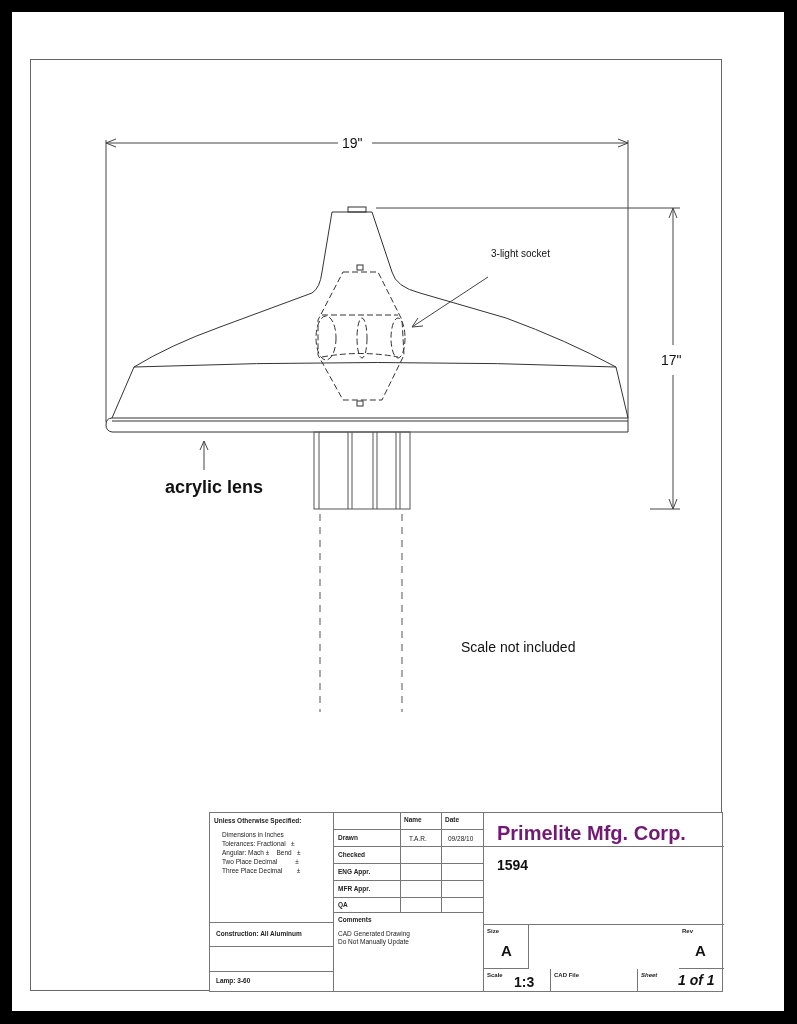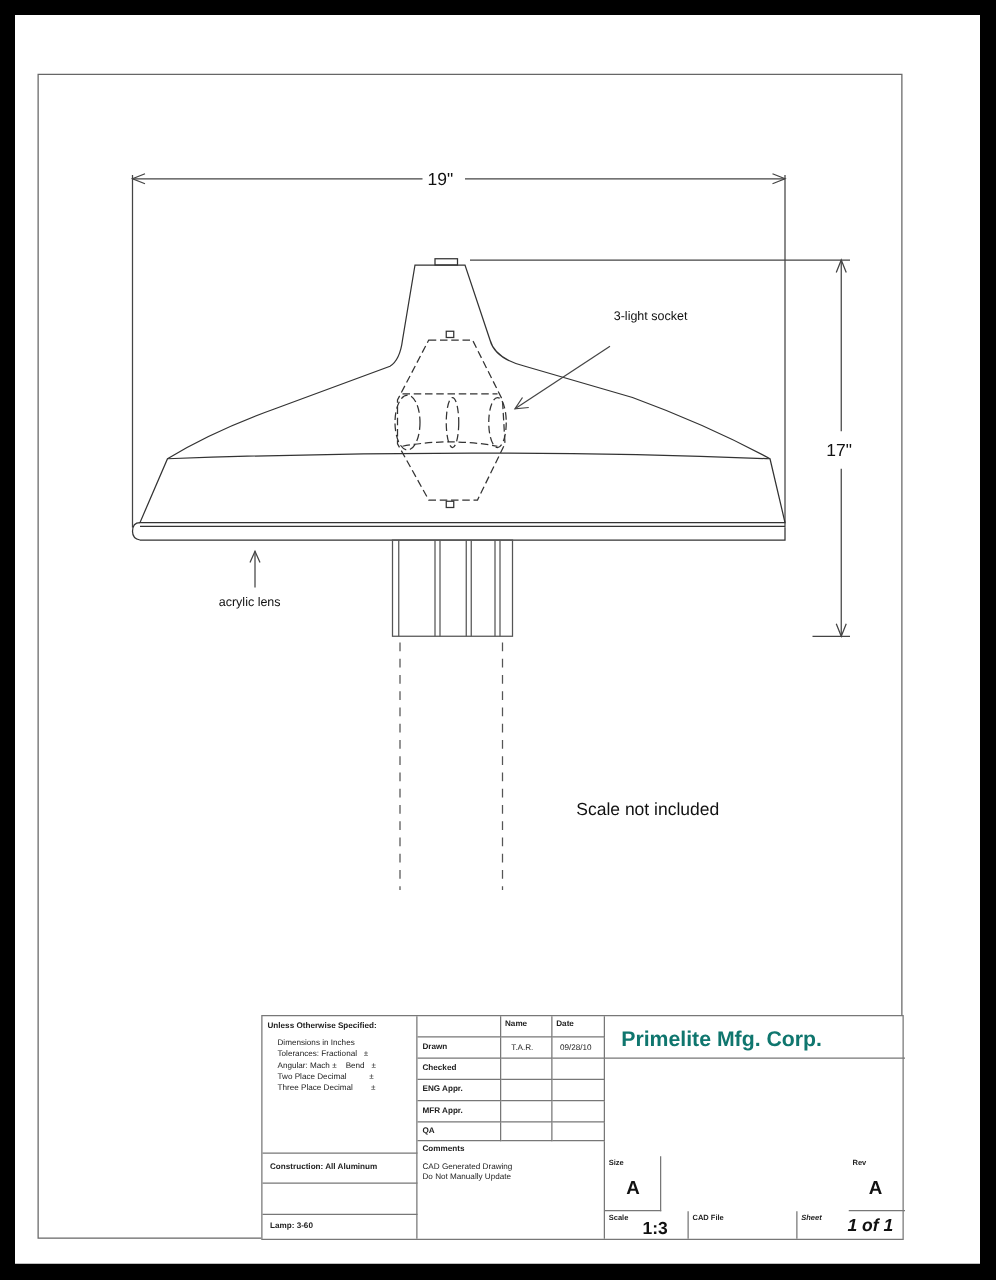--- a/index.html
+++ b/index.html
@@ -82,21 +82,21 @@
     <g>
       <line x1="204" y1="470" x2="204" y2="441"></line>
       <polyline points="200,450 204,441 208,450"></polyline>
     </g>
   </g>
 </svg>
 
 <div class="lbl" style="left:342px;top:135px;font-size:14px;">19"</div>
 <div class="lbl" style="left:661px;top:352px;font-size:14px;">17"</div>
 <div class="lbl" style="left:491px;top:248px;font-size:10px;">3-light socket</div>
-<div class="lbl" style="left:175px;top:477px;font-size:10px;">acrylic lens</div>
+<div class="lbl" style="left:165px;top:477px;font-size:18px;font-weight:bold;">acrylic lens</div>
 <div class="lbl" style="left:461px;top:639px;font-size:14px;">Scale not included</div>
 
 <div class="tb" style="left:209px;top:812px;width:514px;height:180px;">
 
   <div class="cell" style="left:0;top:0;width:124px;height:110px;">
     <div class="b small" style="position:absolute;left:4px;top:4px;">Unless Otherwise Specified:</div>
     <div class="small" style="position:absolute;left:12px;top:18px;white-space:pre;">Dimensions in Inches</div>
     <div class="small" style="position:absolute;left:12px;top:27px;white-space:pre;">Tolerances: Fractional   ±</div>
     <div class="small" style="position:absolute;left:12px;top:36px;white-space:pre;">Angular: Mach ±    Bend   ±</div>
     <div class="small" style="position:absolute;left:12px;top:45px;white-space:pre;">Two Place Decimal          ±</div>
@@ -154,21 +154,24 @@
   <div class="cell" style="left:191px;top:85px;width:41px;height:15px;"></div>
   <div class="cell" style="left:232px;top:85px;width:42px;height:15px;"></div>
 
   <div class="cell small" style="left:124px;top:100px;width:150px;height:78px;border-bottom:none;">
     <div class="b" style="position:absolute;left:4px;top:3px;">Comments</div>
     <div style="position:absolute;left:4px;top:17px;">CAD Generated Drawing</div>
     <div style="position:absolute;left:4px;top:25px;">Do Not Manually Update</div>
   </div>
 
   <div class="cell" style="left:274px;top:0;width:240px;height:34px;border-right:none;">
-    <div class="b" style="position:absolute;left:13px;top:9px;font-size:17px;color:#0f766e;">Primelite Mfg. Corp.</div>
+    <div class="b" style="position:absolute;left:13px;top:9px;font-size:20px;color:#701a75;">Primelite Mfg. Corp.</div>
+  </div>
+  <div class="cell" style="left:274px;top:34px;width:240px;height:78px;border-right:none;">
+    <div class="b" style="position:absolute;left:13px;top:10px;font-size:14px;color:#111;">1594</div>
   </div>
   <div class="cell" style="left:274px;top:112px;width:45px;height:44px;">
     <div class="b" style="position:absolute;left:3px;top:3px;font-size:6px;">Size</div>
     <div class="b" style="position:absolute;left:17px;top:17px;font-size:15px;color:#111;">A</div>
   </div>
   <div class="cell" style="left:469px;top:112px;width:45px;height:44px;border-right:none;">
     <div class="b" style="position:absolute;left:3px;top:3px;font-size:6px;">Rev</div>
     <div class="b" style="position:absolute;left:16px;top:17px;font-size:15px;color:#111;">A</div>
   </div>
   <div class="cell" style="left:274px;top:156px;width:67px;height:22px;border-bottom:none;">

